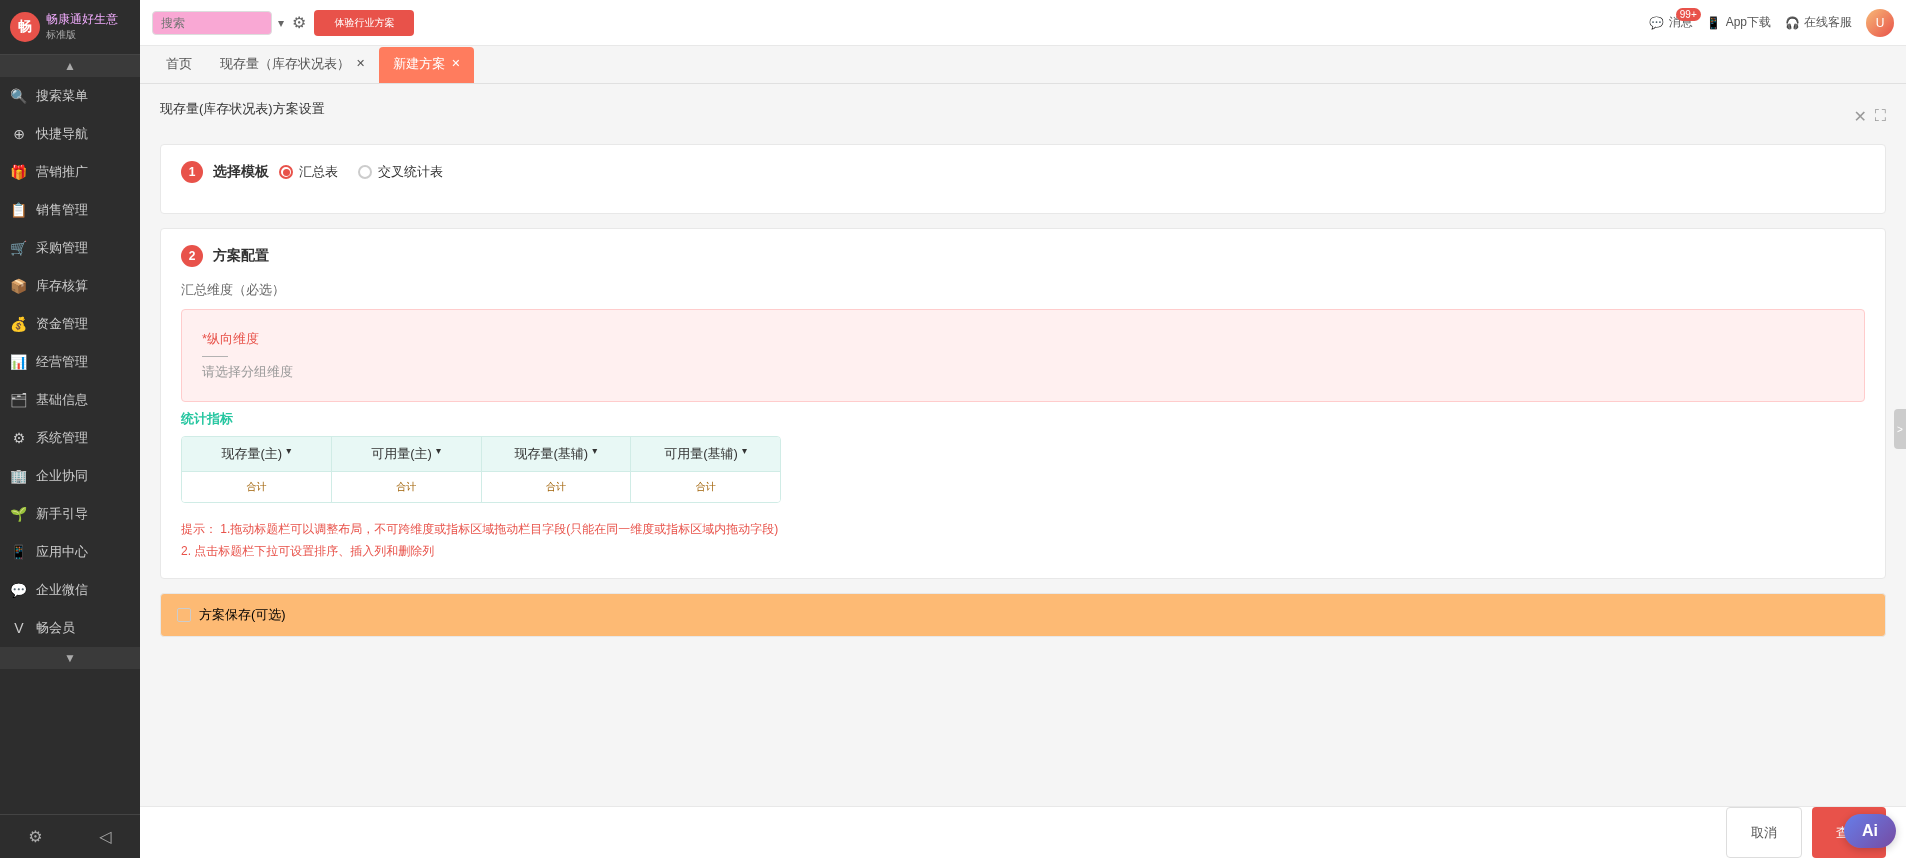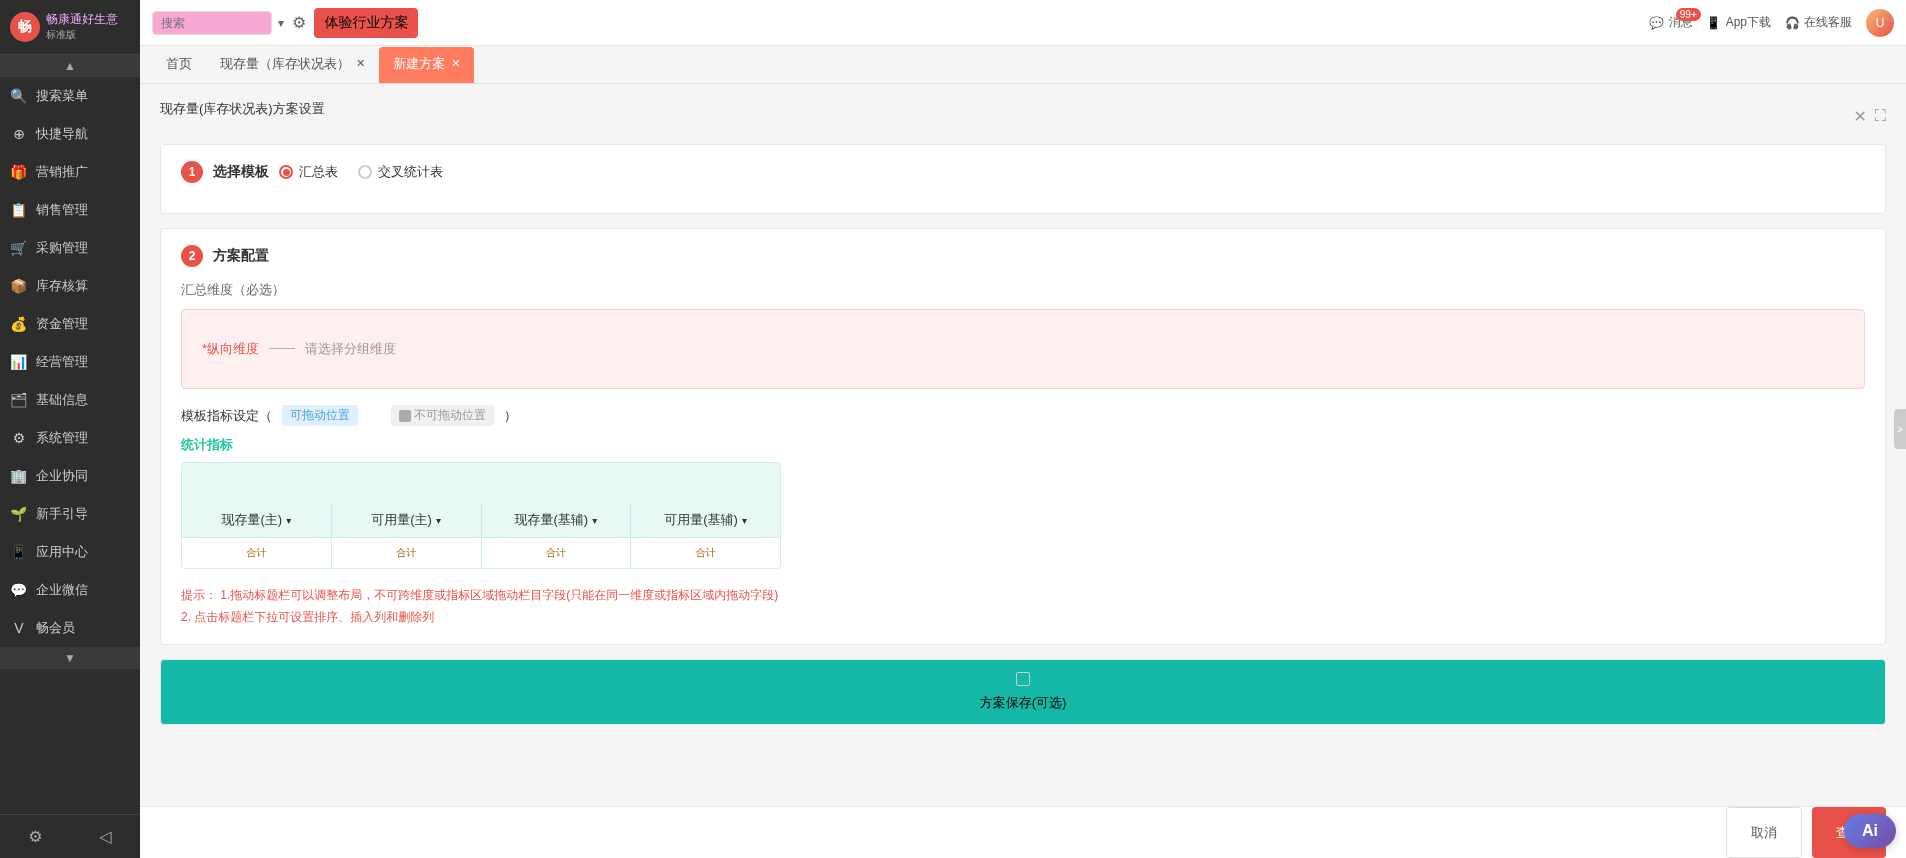--- a/index.html
+++ b/index.html
@@ -89,22 +89,22 @@
       font-size: 12px; width: 120px; color: #666; background: #f9a8d4;
     }
     .topbar-dropdown-btn {
       background: none; border: none; cursor: pointer; color: #666; font-size: 12px;
       display: flex; align-items: center; gap: 2px;
     }
     .topbar-settings-btn {
       background: none; border: none; cursor: pointer; color: #666; font-size: 16px;
     }
     .topbar-industry-btn {
-      background: #e8524a; color: #000000; border: none; border-radius: 4px;
-      padding: 6px 10px; cursor: pointer; font-size: 14px;
+      background: #e8524a; color: #ffffff; border: none; border-radius: 4px;
+      padding: 6px 20px; cursor: pointer; font-size: 10px;
     }
     .topbar-spacer { flex: 1; }
     .topbar-right { display: flex; align-items: center; gap: 14px; }
     .topbar-right-item {
       display: flex; align-items: center; gap: 4px; cursor: pointer; color: #555; font-size: 12px;
       position: relative;
     }
     .badge {
       background: #e8524a; color: white; font-size: 10px;
       border-radius: 8px; padding: 1px 4px; min-width: 18px; text-align: center;
@@ -189,21 +189,21 @@
     .dimension-area {
       background: #fff0f0;
       border: 1px solid #ffcccc;
       border-radius: 4px;
       padding: 20px;
       min-height: 80px;
       display: flex;
       align-items: center;
     }
     .dimension-placeholder {
-      display: flex; gap: 10px; color: #666; font-size: 13px;
+      display: flex; color: #666; font-size: 13px; flex-direction: column;
     }
     .dimension-label-required { color: #e8524a; }
     .dimension-dash { color: #aaa; }
     .dimension-hint { color: #999; }
 
     .indicator-settings {
       margin-top: 16px;
       margin-bottom: 10px;
     }
     .indicator-settings-label {
@@ -224,50 +224,48 @@
 
     .stats-table {
       border: 1px solid #d0ece6; border-radius: 4px; overflow: hidden;
       width: 600px;
     }
     .stats-table-header {
       display: flex; background: #e8f8f5;
     }
     .stats-table-header .col {
       flex: 1; padding: 8px 12px;
-      display: flex; align-items: center; justify-content: center; gap: 4px;
+      display: flex; align-items: flex-start; justify-content: center; gap: 4px;
       border-right: 1px solid #d0ece6; font-size: 13px; color: #333; font-weight: 500;
       cursor: pointer;
-      margin-top: 40px;
     }
     .stats-table-header .col:last-child { border-right: none; }
     .stats-table-body {
       display: flex; background: #fff; border-top: 1px solid #d0ece6;
     }
     .stats-table-body .col {
       flex: 1; padding: 8px 12px;
       display: flex; align-items: center; justify-content: center;
       border-right: 1px solid #d0ece6; font-size: 10px; color: #a16207;
     }
     .stats-table-body .col:last-child { border-right: none; }
 
     .tips-section {
       margin-top: 16px; color: #bbb; font-size: 12px; line-height: 1.8;
     }
     .tips-section span { color: #e8524a; margin-right: 4px; }
 
     
     .save-option {
-      background: #14b8a6;
+      background: #fdba74;
       border: 1px solid #e8e8e8;
       border-radius: 4px;
       padding: 12px 16px;
       display: flex; align-items: center; gap: 8px;
       margin-bottom: 14px;
-      flex-direction: column;
     }
     .checkbox {
       width: 14px; height: 14px; border: 1px solid #ccc; border-radius: 2px;
       cursor: pointer; display: flex; align-items: center; justify-content: center;
     }
 
     
     .footer {
       height: 52px;
       background: #fff;
@@ -475,32 +473,20 @@
         <div class="dimension-area">
           <div class="dimension-placeholder">
             <span class="dimension-label-required">
               <span>*纵向维度</span>
             </span>
             <span class="dimension-dash">——</span>
             <span class="dimension-hint">请选择分组维度</span>
           </div>
         </div>
 
-        <div class="indicator-settings">
-          <div class="indicator-settings-label">
-            <span>模板指标设定（</span>
-            <span class="tag-draggable">可拖动位置</span>
-            <span style="color:#aaa;">　</span>
-            <span class="tag-not-draggable">
-              <span style="width:12px;height:12px;background:#aaa;display:inline-block;border-radius:2px;"></span>
-              <span>不可拖动位置</span>
-            </span>
-            <span>）</span>
-          </div>
-        </div>
 
         <div class="stats-section">
           <div class="stats-title">统计指标</div>
           <div class="stats-table">
             <div class="stats-table-header">
               <div class="col">
                 <span>现存量(主)</span>
                 <span style="font-size:10px;">▾</span>
               </div>
               <div class="col">

